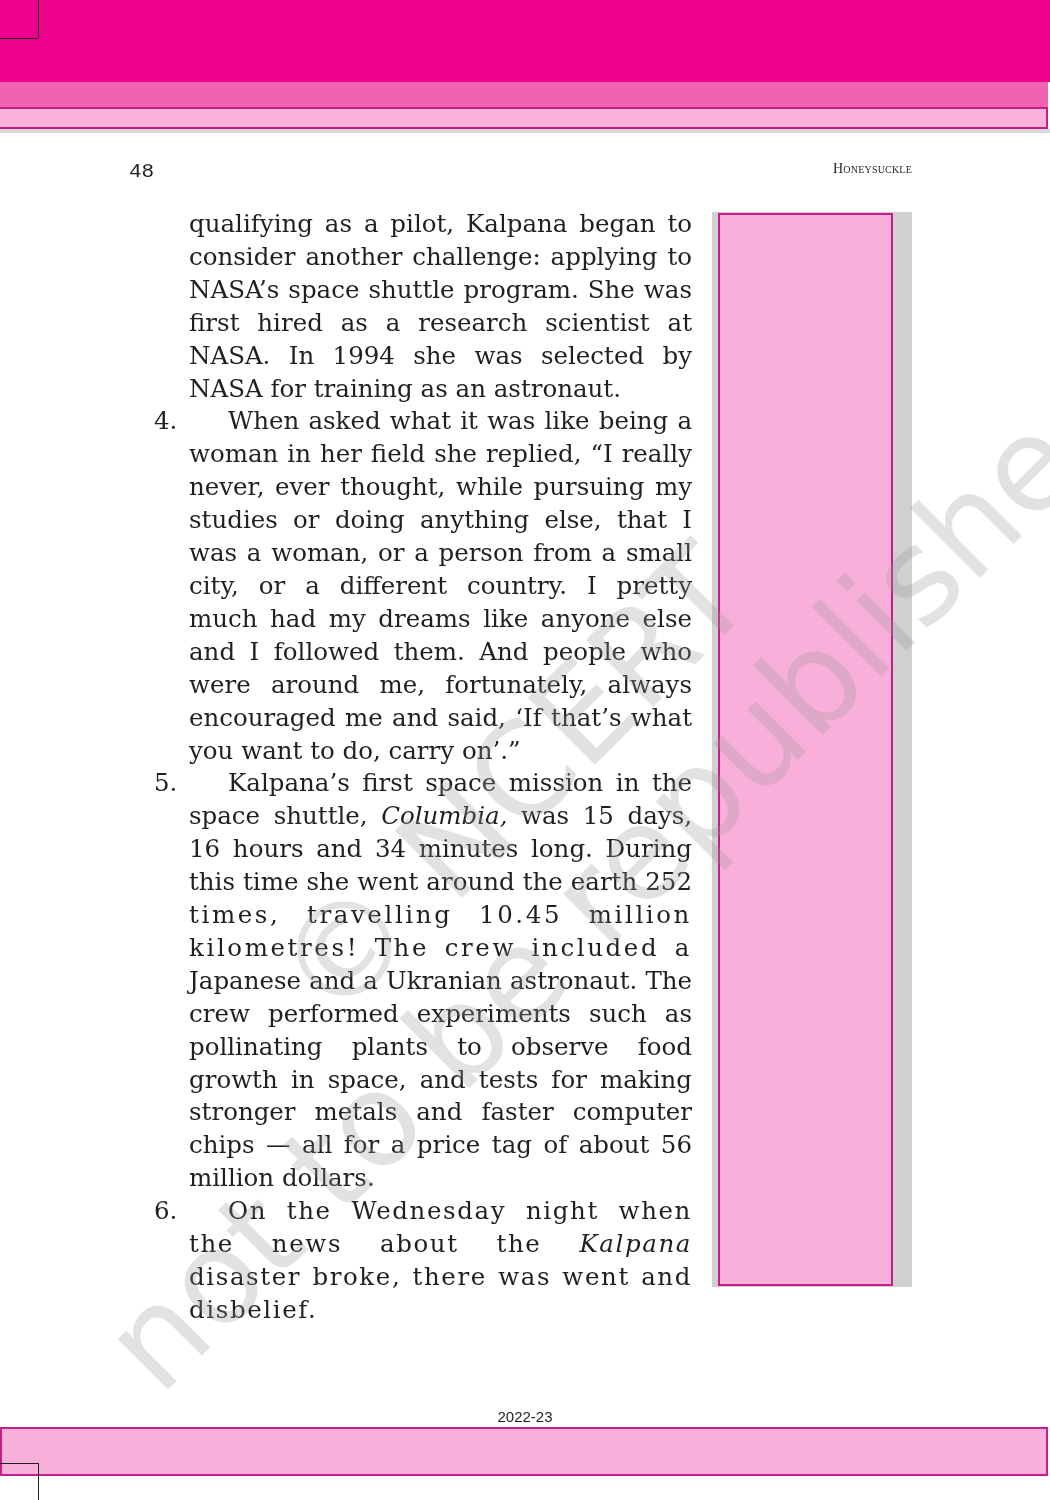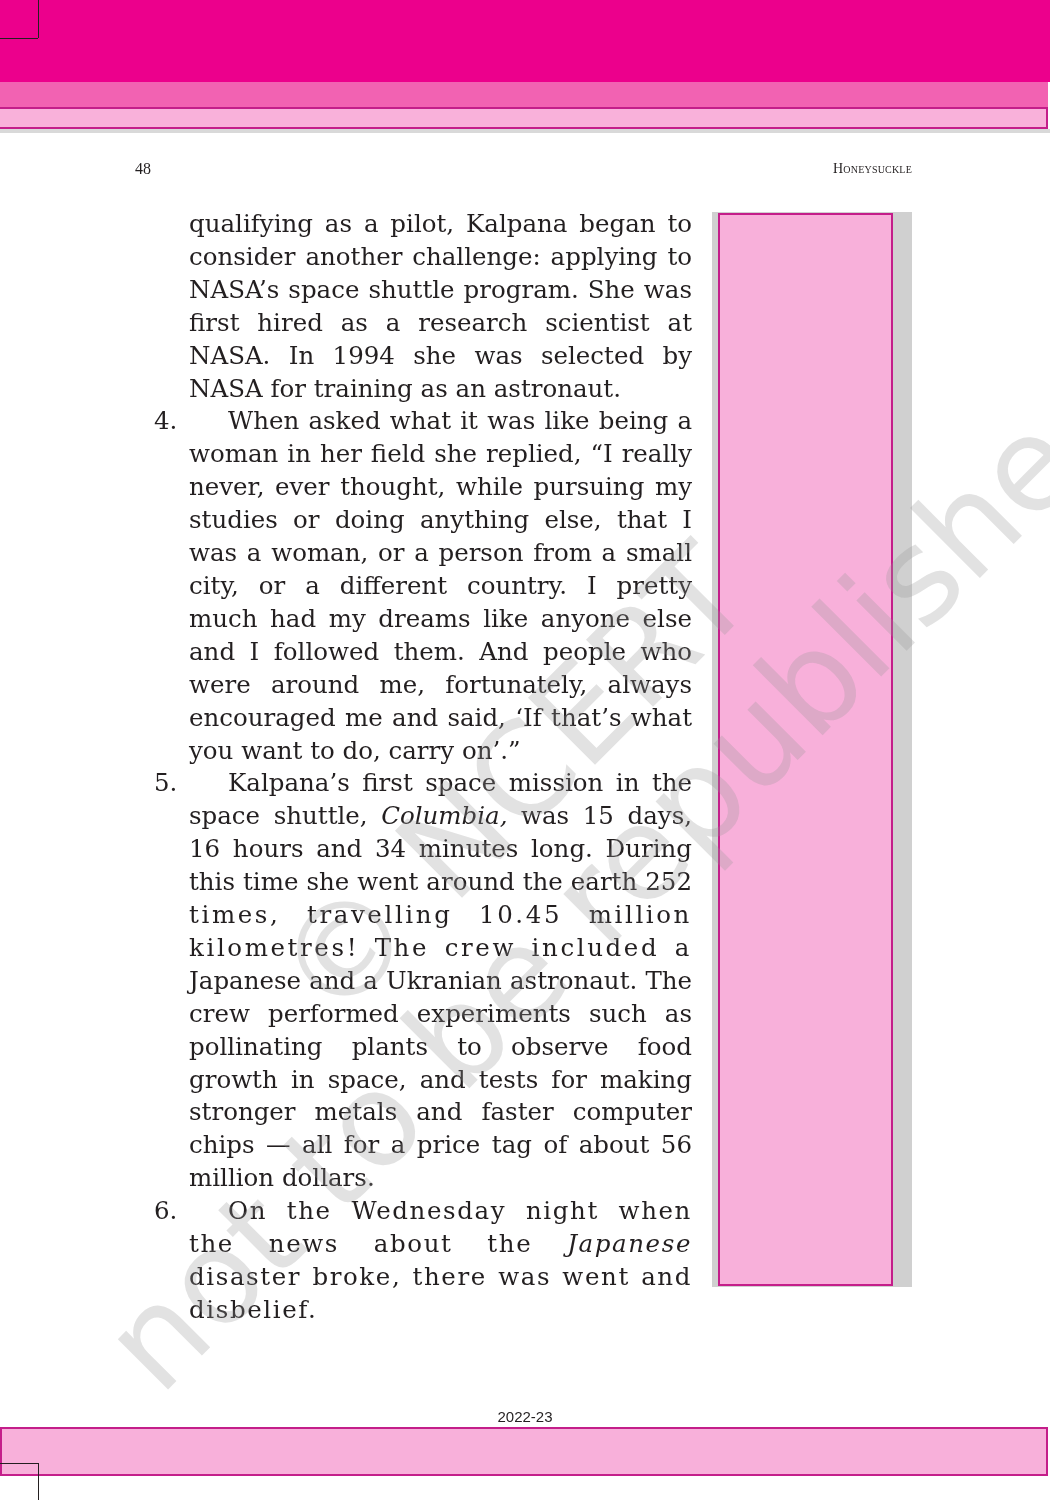--- a/index.html
+++ b/index.html
@@ -11,21 +11,21 @@
   }
   .hdr-top { position: absolute; left: 0; top: 0; width: 1050px; height: 82px; background: #ec008c; }
   .hdr-mid { position: absolute; left: 0; top: 82px; width: 1048px; height: 25px; background: #f262b2; }
   .hdr-line1 { position: absolute; left: 0; top: 107px; width: 1048px; height: 2px; background: #c41e8a; }
   .hdr-light { position: absolute; left: 0; top: 109px; width: 1046px; height: 18px; background: #f9b1da; border-right: 2px solid #c41e8a; }
   .hdr-line2 { position: absolute; left: 0; top: 127px; width: 1048px; height: 2px; background: #c41e8a; }
   .hdr-shadow { position: absolute; left: 0; top: 129px; width: 1050px; height: 4px; background: #d9d9d9; }
 
   .crop { position: absolute; background: #231f20; }
 
-  .page-num { position: absolute; left: 135px; top: 160px; font-size: 16px; font-family: Liberation Serif, serif; }
+  .page-num { position: absolute; left: 129px; top: 160px; font-size: 21px; font-family: Liberation Mono, monospace; }
   .running-head { position: absolute; right: 138px; top: 161px; font-size: 14px; font-family: "Liberation Serif", serif; font-variant: small-caps; letter-spacing: 0.2px; }
 
   .body-text {
     position: absolute; left: 189px; top: 208px; width: 503px;
     font-size: 24.5px; line-height: 32.9px; text-align: justify;
     font-family: "DejaVu Serif", serif;
   }
   .body-text p { margin: 0; position: relative; }
   .body-text p.numbered { text-indent: 39px; }
   .body-text .num { position: absolute; left: -35px; top: 0; text-indent: 0; }
@@ -73,21 +73,21 @@
 
   <p class="numbered">
     <span class="num">4.</span><span>When asked what it was like being a woman in her field she replied, “I really never, ever thought, while pursuing my studies or doing anything else, that I was a woman, or a person from a small city, or a different country. I pretty much had my dreams like anyone else and I followed them. And people who were around me, fortunately, always encouraged me and said, ‘If that’s what you want to do, carry on’.”</span>
   </p>
 
   <p class="numbered">
     <span class="num">5.</span><span>Kalpana’s first space mission in the space shuttle, </span><em>Columbia,</em><span> was 15 days, 16 hours and 34 minutes long. During this time she went around the earth 252 </span><span class="tracked">times, travelling 10.45 million kilometres! The crew included a</span><span> Japanese and a Ukranian astronaut. The crew performed experiments such as pollinating plants to observe food growth in space, and tests for making stronger metals and faster computer chips — all for a price tag of about 56 million dollars.</span>
   </p>
 
   <p class="numbered tracked" style="letter-spacing:1.6px;">
-    <span class="num" style="letter-spacing:0;">6.</span><span>On the Wednesday night when the news about the </span><em>Japanese</em><span> disaster broke, there was went and disbelief.</span>
+    <span class="num" style="letter-spacing:0;">6.</span><span>On the Wednesday night when the news about the </span><em>Kalpana</em><span> disaster broke, there was went and disbelief.</span>
   </p>
 </div>
 
 <div class="watermark">
   <div class="wm-line wm1">© NCERT</div>
   <div class="wm-line wm2">not to be republished</div>
 </div>
 
 <div class="ftr-year">2022-23</div>
 <div class="ftr-band"></div>

